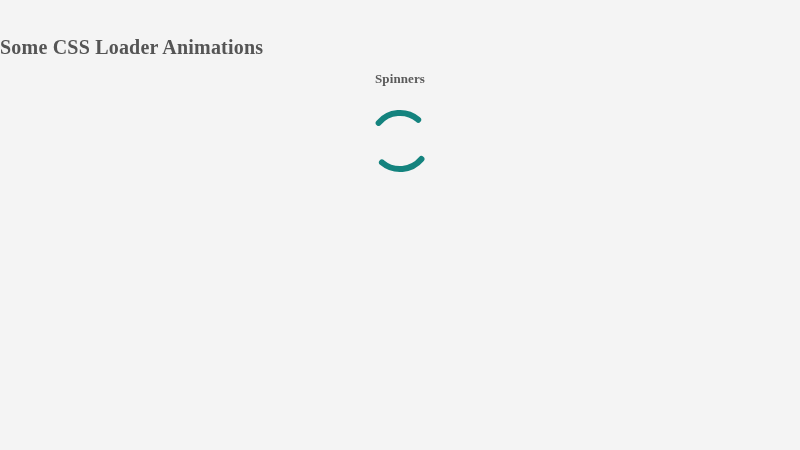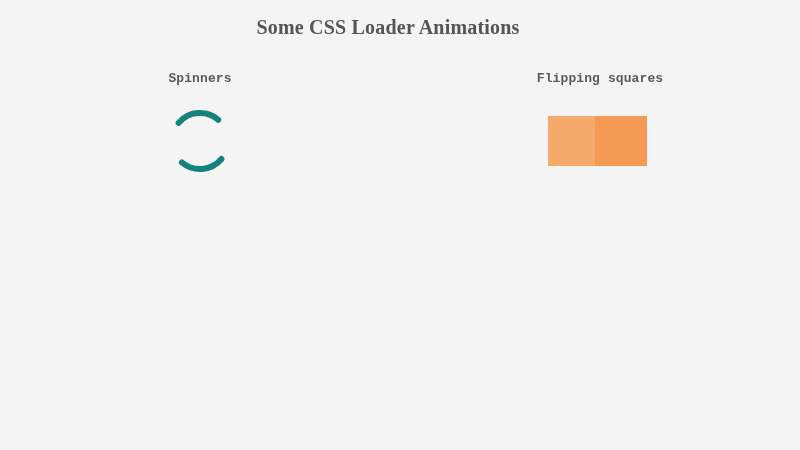--- a/index.html
+++ b/index.html
@@ -11,24 +11,24 @@
     width: 800px;
     height: 450px;
     background: #f4f4f4;
     font-family: "Liberation Serif", "DejaVu Serif", serif;
     overflow: hidden;
     position: relative;
   }
 
   .page-title {
     position: absolute;
-    top: 16px;
+    top: 36px;
     left: 0;
     width: 776px;
-    text-align: center;
+    text-align: left;
     font-size: 20px;
     font-weight: bold;
     color: #555555;
     letter-spacing: 0.2px;
   }
 
   .demo-row {
     position: absolute;
     top: 70px;
     left: 0;
@@ -36,21 +36,20 @@
     height: 120px;
     display: flex;
     flex-direction: row;
   }
 
   .demo-cell {
     flex: 1 1 0;
     display: flex;
     flex-direction: column;
     align-items: center;
-    font-family: Liberation Mono, monospace;
   }
 
   .cell-heading {
     font-size: 13px;
     font-weight: bold;
     color: #5a5a5a;
     margin: 0;
     padding: 0;
     line-height: 18px;
     letter-spacing: 0.1px;
@@ -160,23 +159,14 @@
     <div class="stage">
       <div class="spinner-wrap">
         <svg class="spinner-ring" viewBox="0 0 64 64">
           <circle cx="32" cy="32" r="28" stroke-dasharray="44 44" stroke-dashoffset="0" transform="rotate(40 32 32)" style="stroke: rgb(20, 131, 126);"></circle>
         </svg>
       </div>
     </div>
   </div>
 
 
-  <div class="demo-cell">
-    <div class="cell-heading" style="color: rgb(90, 90, 90);">Flipping squares</div>
-    <div class="stage">
-      <div class="squares-wrap">
-        <span class="flip-sq s1" style="background-color: rgb(245, 169, 107);"></span>
-        <span class="flip-sq s2" style="background-color: rgb(245, 154, 85);"></span>
-      </div>
-    </div>
-  </div>
 
 </div>
 
 </body></html>

